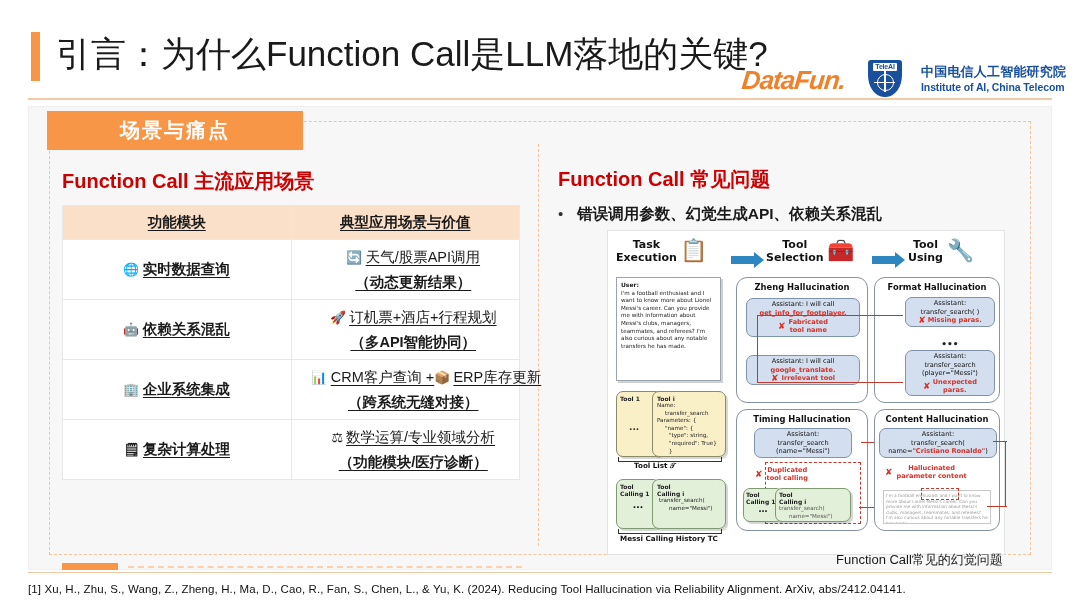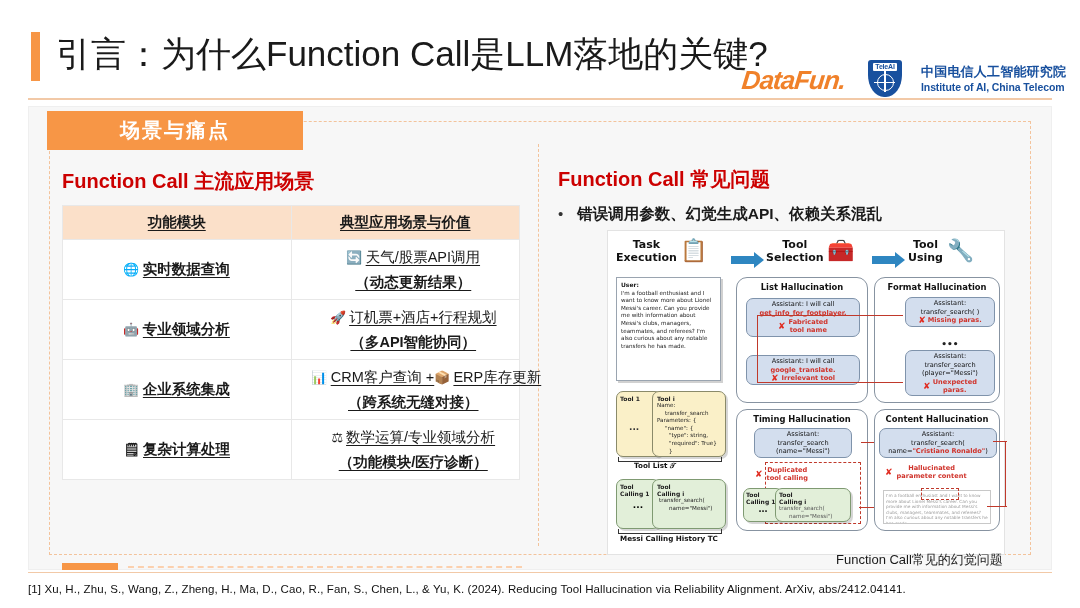--- a/index.html
+++ b/index.html
@@ -221,21 +221,21 @@
           <td class="c1">
             <span class="mod"><span class="ico">🌐</span><u>实时数据查询</u></span>
           </td>
           <td class="c2">
             <div class="line1"><span class="ico">🔄</span><u>天气/股票API调用</u></div>
             <div class="line2"><u>（动态更新结果）</u></div>
           </td>
         </tr>
         <tr>
           <td class="c1">
-            <span class="mod"><span class="ico">🤖</span><u>专业领域分析</u></span>
+            <span class="mod"><span class="ico">🤖</span><u>依赖关系混乱</u></span>
           </td>
           <td class="c2">
             <div class="line1"><span class="ico">🚀</span><u>订机票+酒店+行程规划</u></div>
             <div class="line2"><u>（多API智能协同）</u></div>
           </td>
         </tr>
         <tr>
           <td class="c1">
             <span class="mod"><span class="ico">🏢</span><u>企业系统集成</u></span>
           </td>
@@ -331,21 +331,21 @@
         <div class="tc-label">Tool</div>
         <div class="tc-label">Calling i</div>
         <div class="tc-body" style="padding-left:2px;">transfer_search(</div>
         <div class="tc-body" style="padding-left:12px;">name="Messi")</div>
       </div>
       <div class="brace" style="top:50px;"></div>
       <div class="cap" style="left:4px; top:55px;">Messi Calling History  TC</div>
     </div>
 
     <div class="hbox" style="left:128px; top:46px; width:132px; height:126px;">
-      <div class="hbox-title">List Hallucination</div>
+      <div class="hbox-title">Zheng Hallucination</div>
       <div class="abox" style="left:9px; top:20px; width:114px;">
         <div>Assistant: I will call</div>
         <div class="red">get_info_for_footplayer.</div>
         <div style="display:flex;align-items:center;justify-content:center;gap:3px;margin-top:1px;">
           <span class="xmark">✘</span>
           <span class="errlbl">
             <span style="display:block">Fabricated</span>
             <span style="display:block">tool name</span>
           </span>
         </div>

